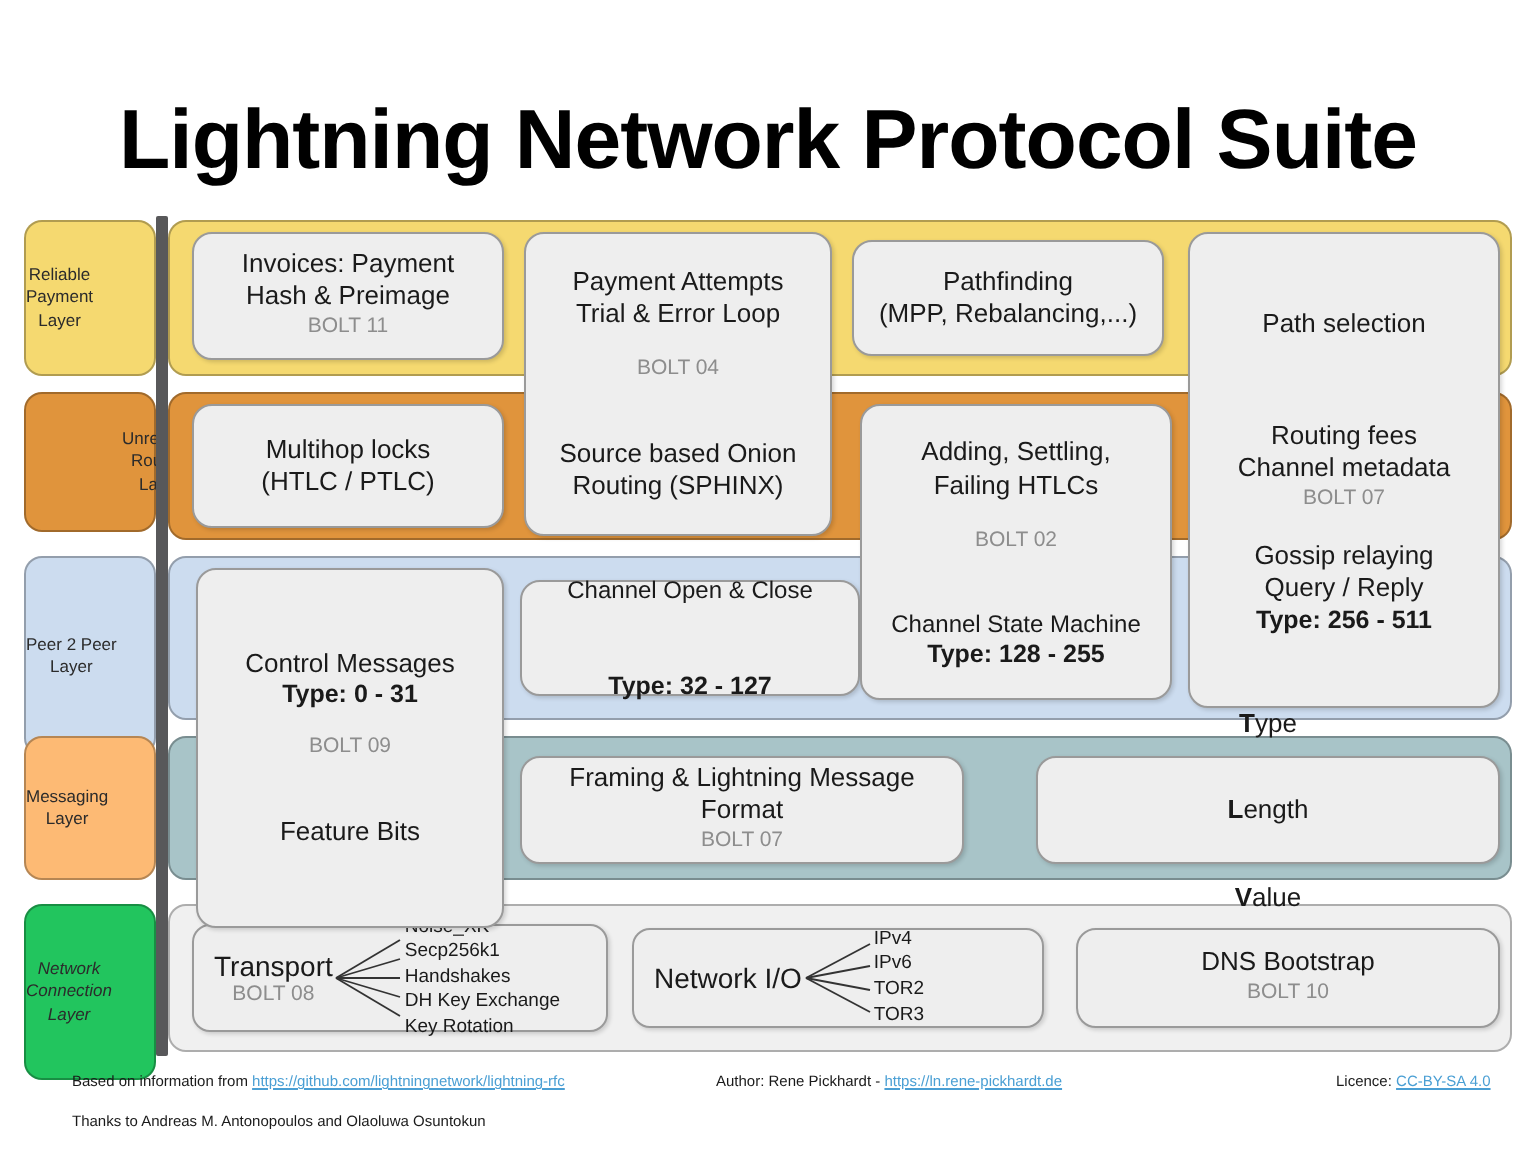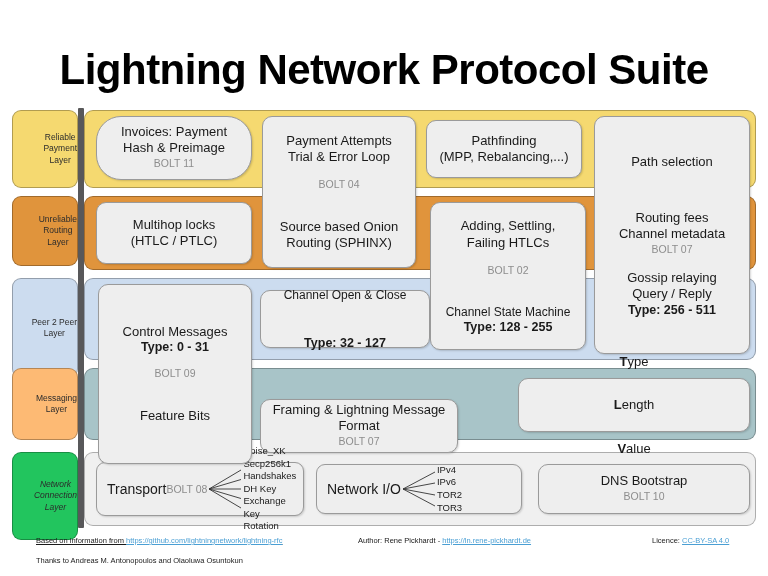--- a/index.html
+++ b/index.html
@@ -25,21 +25,21 @@
   }
 
   
   .band {
     position: absolute;
     border-radius: 9px;
     border: 1px solid rgba(0,0,0,0.28);
   }
   .band.left {
     left: 12px; width: 66px;
-    display: flex; align-items: center; justify-content: flex-end;
+    display: flex; align-items: center; justify-content: flex-start;
     text-align: center;
     font-size: 8.5px;
     line-height: 1.3;
     color: #2b2b2b;
   }
   .band.right { left: 84px; width: 672px; }
 
   
   .divider {
     position: absolute;
@@ -82,21 +82,21 @@
     position: absolute;
     background: #eeeeee;
     border: 1px solid #9a9a9a;
     border-radius: 9px;
     z-index: 5;
     display: flex;
     align-items: center;
     box-shadow: 1px 1px 2px rgba(0,0,0,0.16);
   }
   .fanbox .fan-label {
-    display: flex; flex-direction: row;
+    display: flex; flex-direction: column;
     align-items: center; justify-content: center;
     flex: 0 0 auto;
     padding-left: 10px;
   }
   .fanbox .fan-label .ttl { font-size: 14px; color: #1a1a1a; }
   .fanbox .fan-label .bolt { font-size: 10.5px; color: #8d8d8d; }
   .fanbox .fan-svg { flex: 0 0 auto; }
   .fanbox .fan-list {
     display: flex; flex-direction: column; justify-content: center;
     font-size: 9.5px; line-height: 1.32; color: #1a1a1a;
@@ -105,23 +105,23 @@
 
   
   .tlv { align-items: center; }
   .tlv .row { font-size: 13px; line-height: 1.32; text-align: left; }
   .tlv .row b { font-weight: bold; }
 
   
   .footer { position: absolute; left: 0; top: 536px; width: 768px; font-size: 7.5px; color: #1a1a1a; }
   .footer .line1 { position: relative; height: 14px; }
   .footer .line2 { position: absolute; left: 36px; top: 20px; }
-  .f-left  { position: absolute; left: 36px; top: 0; text-decoration: underline; }
+  .f-left  { position: absolute; left: 36px; top: 0; }
   .f-mid   { position: absolute; left: 358px; top: 0; }
-  .f-right { position: absolute; left: 652px; top: 0; }
+  .f-right { position: absolute; left: 668px; top: 0; }
   .footer a, .lnk {
     color: #4a9fd4; text-decoration: underline; cursor: pointer;
   }
 </style>
 </head>
 <body>
 
 <div class="page">
 
   <div class="title">Lightning Network Protocol Suite</div>
@@ -164,21 +164,21 @@
       <div>
         <div>Network</div>
         <div>Connection</div>
         <div>Layer</div>
       </div>
     </div>
   <div class="band right" style="top:452px;height:74px;background:#f0f0f0;"></div>
 
   <div class="divider"></div>
 
-  <div class="box" style="left:96px;top:116px;width:156px;height:64px;border-radius:25px;">
+  <div class="box" style="left:96px;top:116px;width:156px;height:64px;">
     <div class="ttl">Invoices: Payment</div>
     <div class="ttl">Hash &amp; Preimage</div>
     <div class="bolt">BOLT 11</div>
   </div>
 
   <div class="box tall" style="left:262px;top:116px;width:154px;height:152px;">
     <div class="ttl">Payment Attempts</div>
     <div class="ttl">Trial &amp; Error Loop</div>
     <div class="gap-sm"></div>
     <div class="bolt">BOLT 04</div>
@@ -226,21 +226,21 @@
     <div class="bolt">BOLT 09</div>
     <div class="gap-md"></div>
     <div class="ttl">Feature Bits</div>
   </div>
 
   <div class="box" style="left:260px;top:290px;width:170px;height:58px;gap:33px;">
     <div class="ttl sm">Channel Open &amp; Close</div>
     <div class="typ">Type: 32 - 127</div>
   </div>
 
-  <div class="box" style="left:260px;top:399px;width:198px;height:54px;">
+  <div class="box" style="left:260px;top:378px;width:222px;height:54px;">
     <div class="ttl">Framing &amp; Lightning Message Format</div>
     <div class="bolt">BOLT 07</div>
   </div>
 
   <div class="box tlv" style="left:518px;top:378px;width:232px;height:54px;gap:26px;">
     <div class="row"><b>T</b><span>ype</span></div>
     <div class="row"><b>L</b><span>ength</span></div>
     <div class="row"><b>V</b><span>alue</span></div>
   </div>
 

